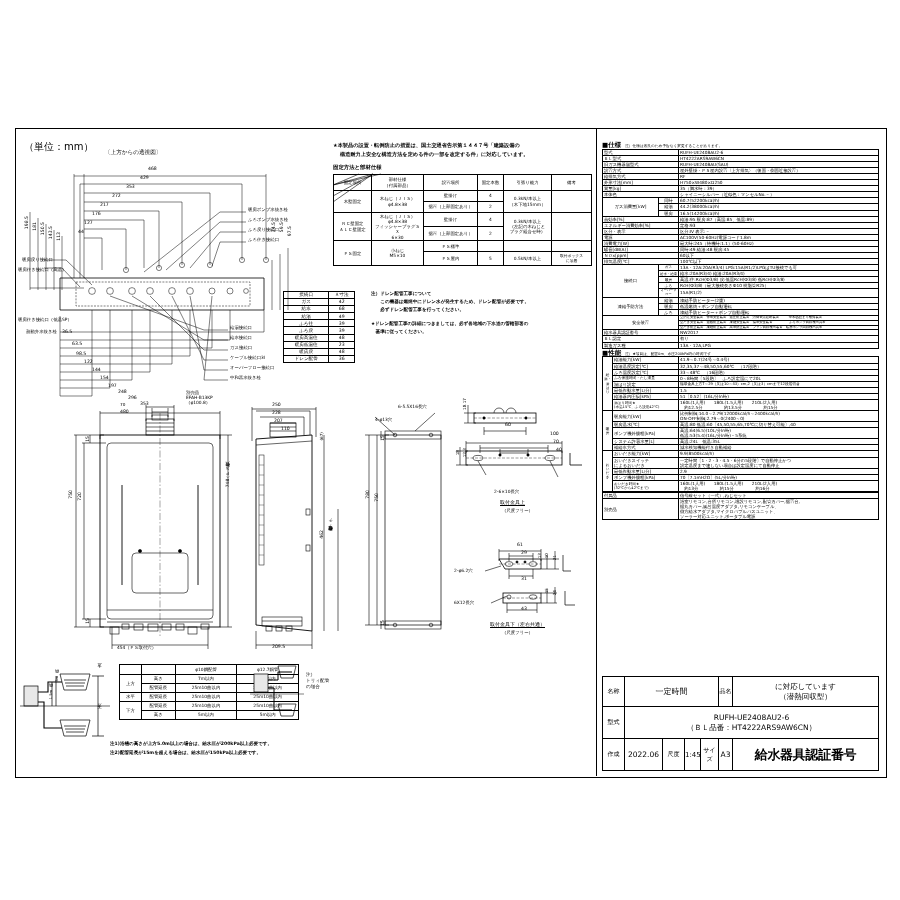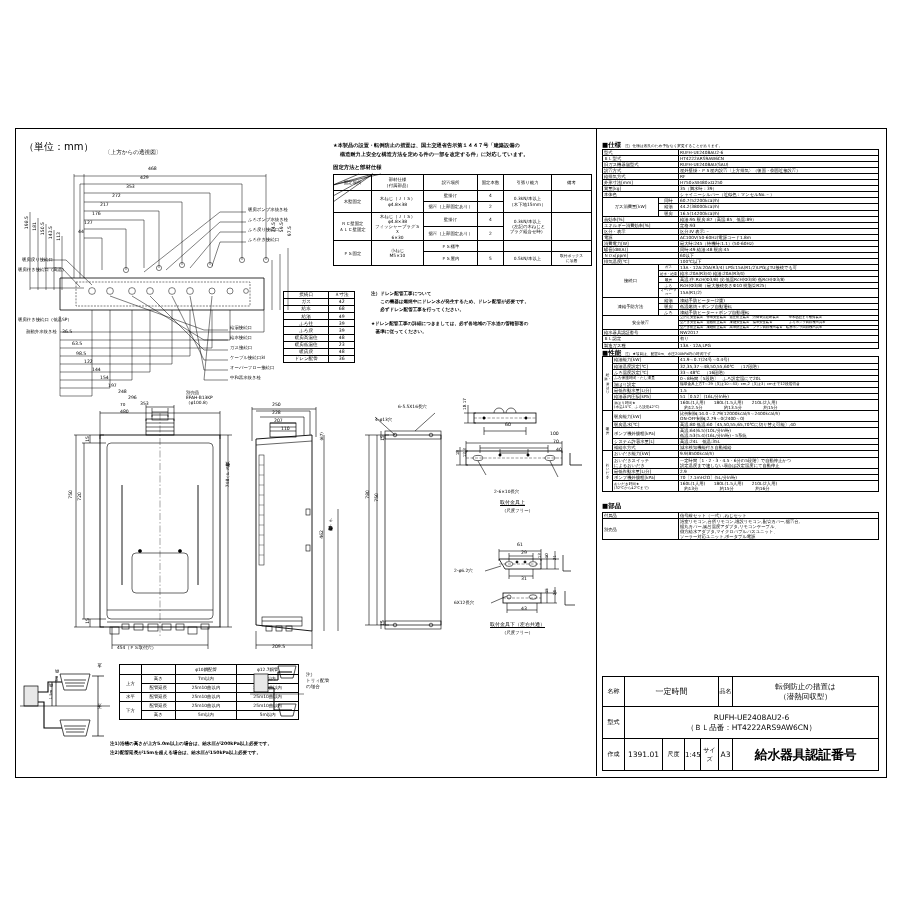--- a/index.html
+++ b/index.html
@@ -971,23 +971,20 @@
           </tr>
       <tr>
             <td class="lft" style="white-space:pre-line;font-size:3.6px">おいだき時間★
 (32℃から42℃まで)</td>
           <td class="lft" style="white-space:pre-line">160L(1人用)　　180L(1.5人用)　　210L(2人用)
 　約13分　　　　　約15分　　　　　約16分</td>
           </tr>
     </tbody>
       </table>
 
-    <div style="margin-top:1px;">
-      <span class="t" style="position:static;font-size:6.5px;font-weight:bold;">■部品</span>
-    </div>
     <table class="spec">
       <colgroup>
           <col style="width:76px">
           <col style="width:200px">
         </colgroup>
       <tbody>
           <tr>
             <td class="lft">付属品</td>
           <td class="lft">信号線セット（一式）,ねじセット</td>
           </tr>
@@ -1011,31 +1008,31 @@
           <col style="width:16px">
           <col style="width:18px">
           <col style="width:14px">
           <col style="width:146px">
         </colgroup>
       <tbody>
           <tr style="height:30px">
         <td>名称</td>
         <td colspan="4" style="font-size:8px">一定時間</td>
         <td>品名</td>
-        <td style="white-space:pre-line;font-size:7.5px;line-height:1.25">転倒防止の措置は
+        <td style="white-space:pre-line;font-size:7.5px;line-height:1.25">に対応しています
 （潜熱回収型）</td>
       </tr>
       <tr style="height:32px">
         <td>型式</td>
         <td colspan="6" style="white-space:pre-line;font-size:7.5px;line-height:1.3">RUFH-UE2408AU2-6
 （ＢＬ品番：HT4222ARS9AW6CN）</td>
       </tr>
       <tr style="height:32px">
         <td>作成</td>
-        <td style="font-size:7.5px">1391.01</td>
+        <td style="font-size:7.5px">2022.06</td>
         <td>尺度</td>
         <td style="font-size:7px">1:45</td>
         <td style="font-size:6px">サイズ</td>
         <td style="font-size:7.5px">A3</td>
         <td class="brand">給水器具認証番号</td>
       </tr>
     </tbody>
       </table>
   </div>
 

